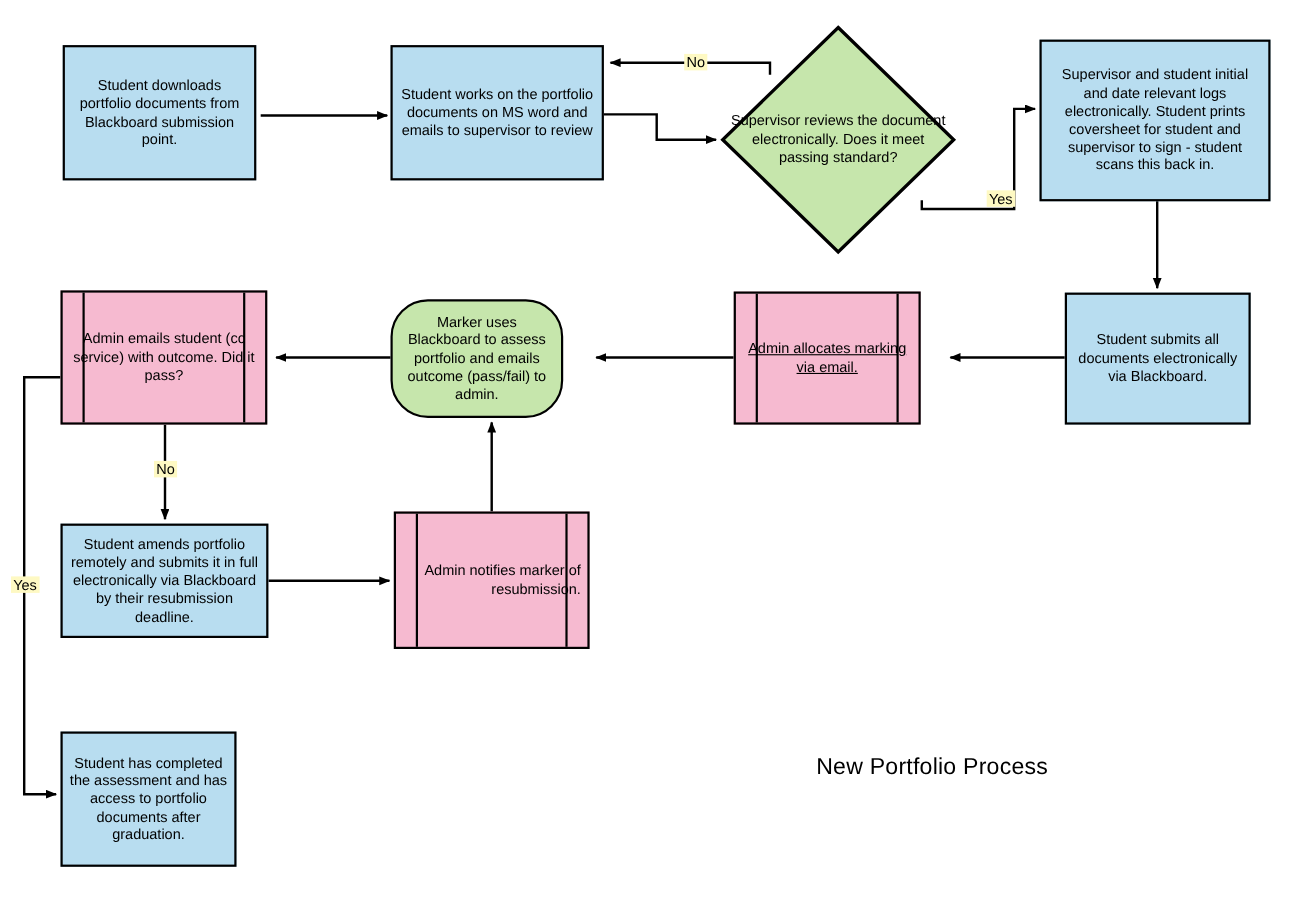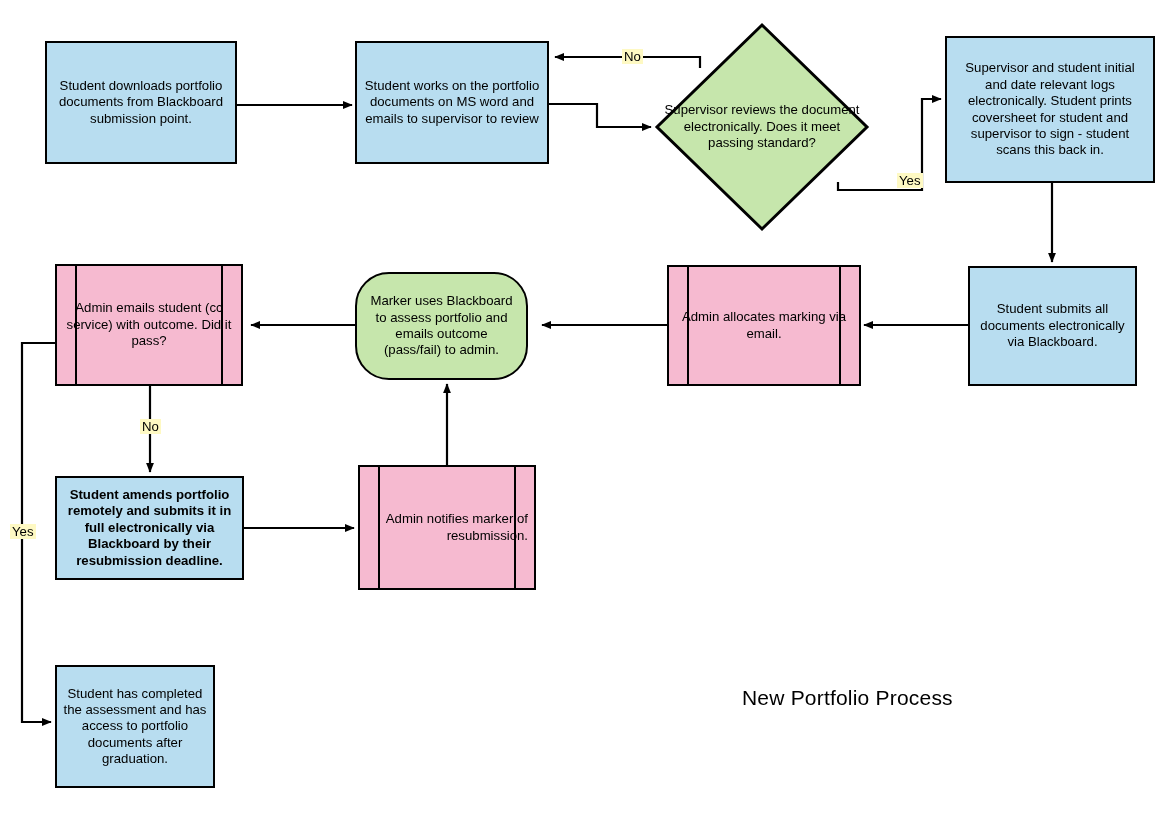--- a/index.html
+++ b/index.html
@@ -136,21 +136,21 @@
       <path d="M150,386 L150,472"></path>
 
       <path d="M244,528 L354,528"></path>
 
       <path d="M447,465 L447,384"></path>
 
       <path d="M55,343 L22,343 L22,722 L51,722"></path>
     </g>
   </svg>
 
-  <div class="node shape-process" style="left:45px; top:41px; width:192px; height:123px;">
+  <div class="node shape-process" style="left:57px; top:41px; width:176px; height:123px;">
     <span class="txt">Student downloads portfolio documents from Blackboard submission point.</span>
   </div>
 
   <div class="node shape-process" style="left:355px; top:41px; width:194px; height:123px;">
     <span class="txt">Student works on the portfolio documents on MS word and emails to supervisor to review</span>
   </div>
 
   <div class="node shape-decision" style="left:654px; top:22px; width:216px; height:210px;">
     <svg class="dia" viewBox="0 0 216 210" preserveAspectRatio="none">
       <polygon points="108,3 213,105 108,207 3,105" fill="#c6e6ac" stroke="#000000" stroke-width="3"></polygon>
@@ -159,38 +159,38 @@
   </div>
 
   <div class="node shape-process" style="left:945px; top:36px; width:210px; height:147px;">
     <span class="txt">Supervisor and student initial and date relevant logs electronically. Student prints coversheet for student and supervisor to sign - student scans this back in.</span>
   </div>
 
   <div class="node shape-process" style="left:968px; top:266px; width:169px; height:120px;">
     <span class="txt">Student submits all documents electronically via Blackboard.</span>
   </div>
 
-  <div class="node shape-predefined" style="left:667px; top:265px; width:194px; height:121px;">
+  <div class="node shape-predefined" style="left:667px; top:265px; width:170px; height:121px;text-decoration:underline;">
     <span class="bar left"></span>
     <span class="bar right"></span>
     <span class="txt">Admin allocates marking via email.</span>
   </div>
 
-  <div class="node shape-terminator" style="left:355px; top:272px; width:173px; height:108px;">
+  <div class="node shape-terminator" style="left:355px; top:272px; width:157px; height:108px;">
     <span class="txt" style="padding:0 10px;">Marker uses Blackboard to assess portfolio and emails outcome (pass/fail) to admin.</span>
   </div>
 
   <div class="node shape-predefined" style="left:55px; top:264px; width:188px; height:122px;">
     <span class="bar left"></span>
     <span class="bar right"></span>
     <span class="txt">Admin emails student (cc service) with outcome. Did it pass?</span>
   </div>
 
   <div class="node shape-process" style="left:55px; top:476px; width:189px; height:104px;">
-    <span class="txt" style="padding:0 3px;font-weight:bold;">Student amends portfolio remotely and submits it in full electronically via Blackboard by their resubmission deadline.</span>
+    <span class="txt" style="padding:0 3px;">Student amends portfolio remotely and submits it in full electronically via Blackboard by their resubmission deadline.</span>
   </div>
 
   <div class="node shape-predefined" style="left:358px; top:465px; width:178px; height:125px;text-align:right;">
     <span class="bar left"></span>
     <span class="bar right"></span>
     <span class="txt">Admin notifies marker of resubmission.</span>
   </div>
 
   <div class="node shape-process" style="left:55px; top:665px; width:160px; height:123px;">
     <span class="txt">Student has completed the assessment and has access to portfolio documents after graduation.</span>

